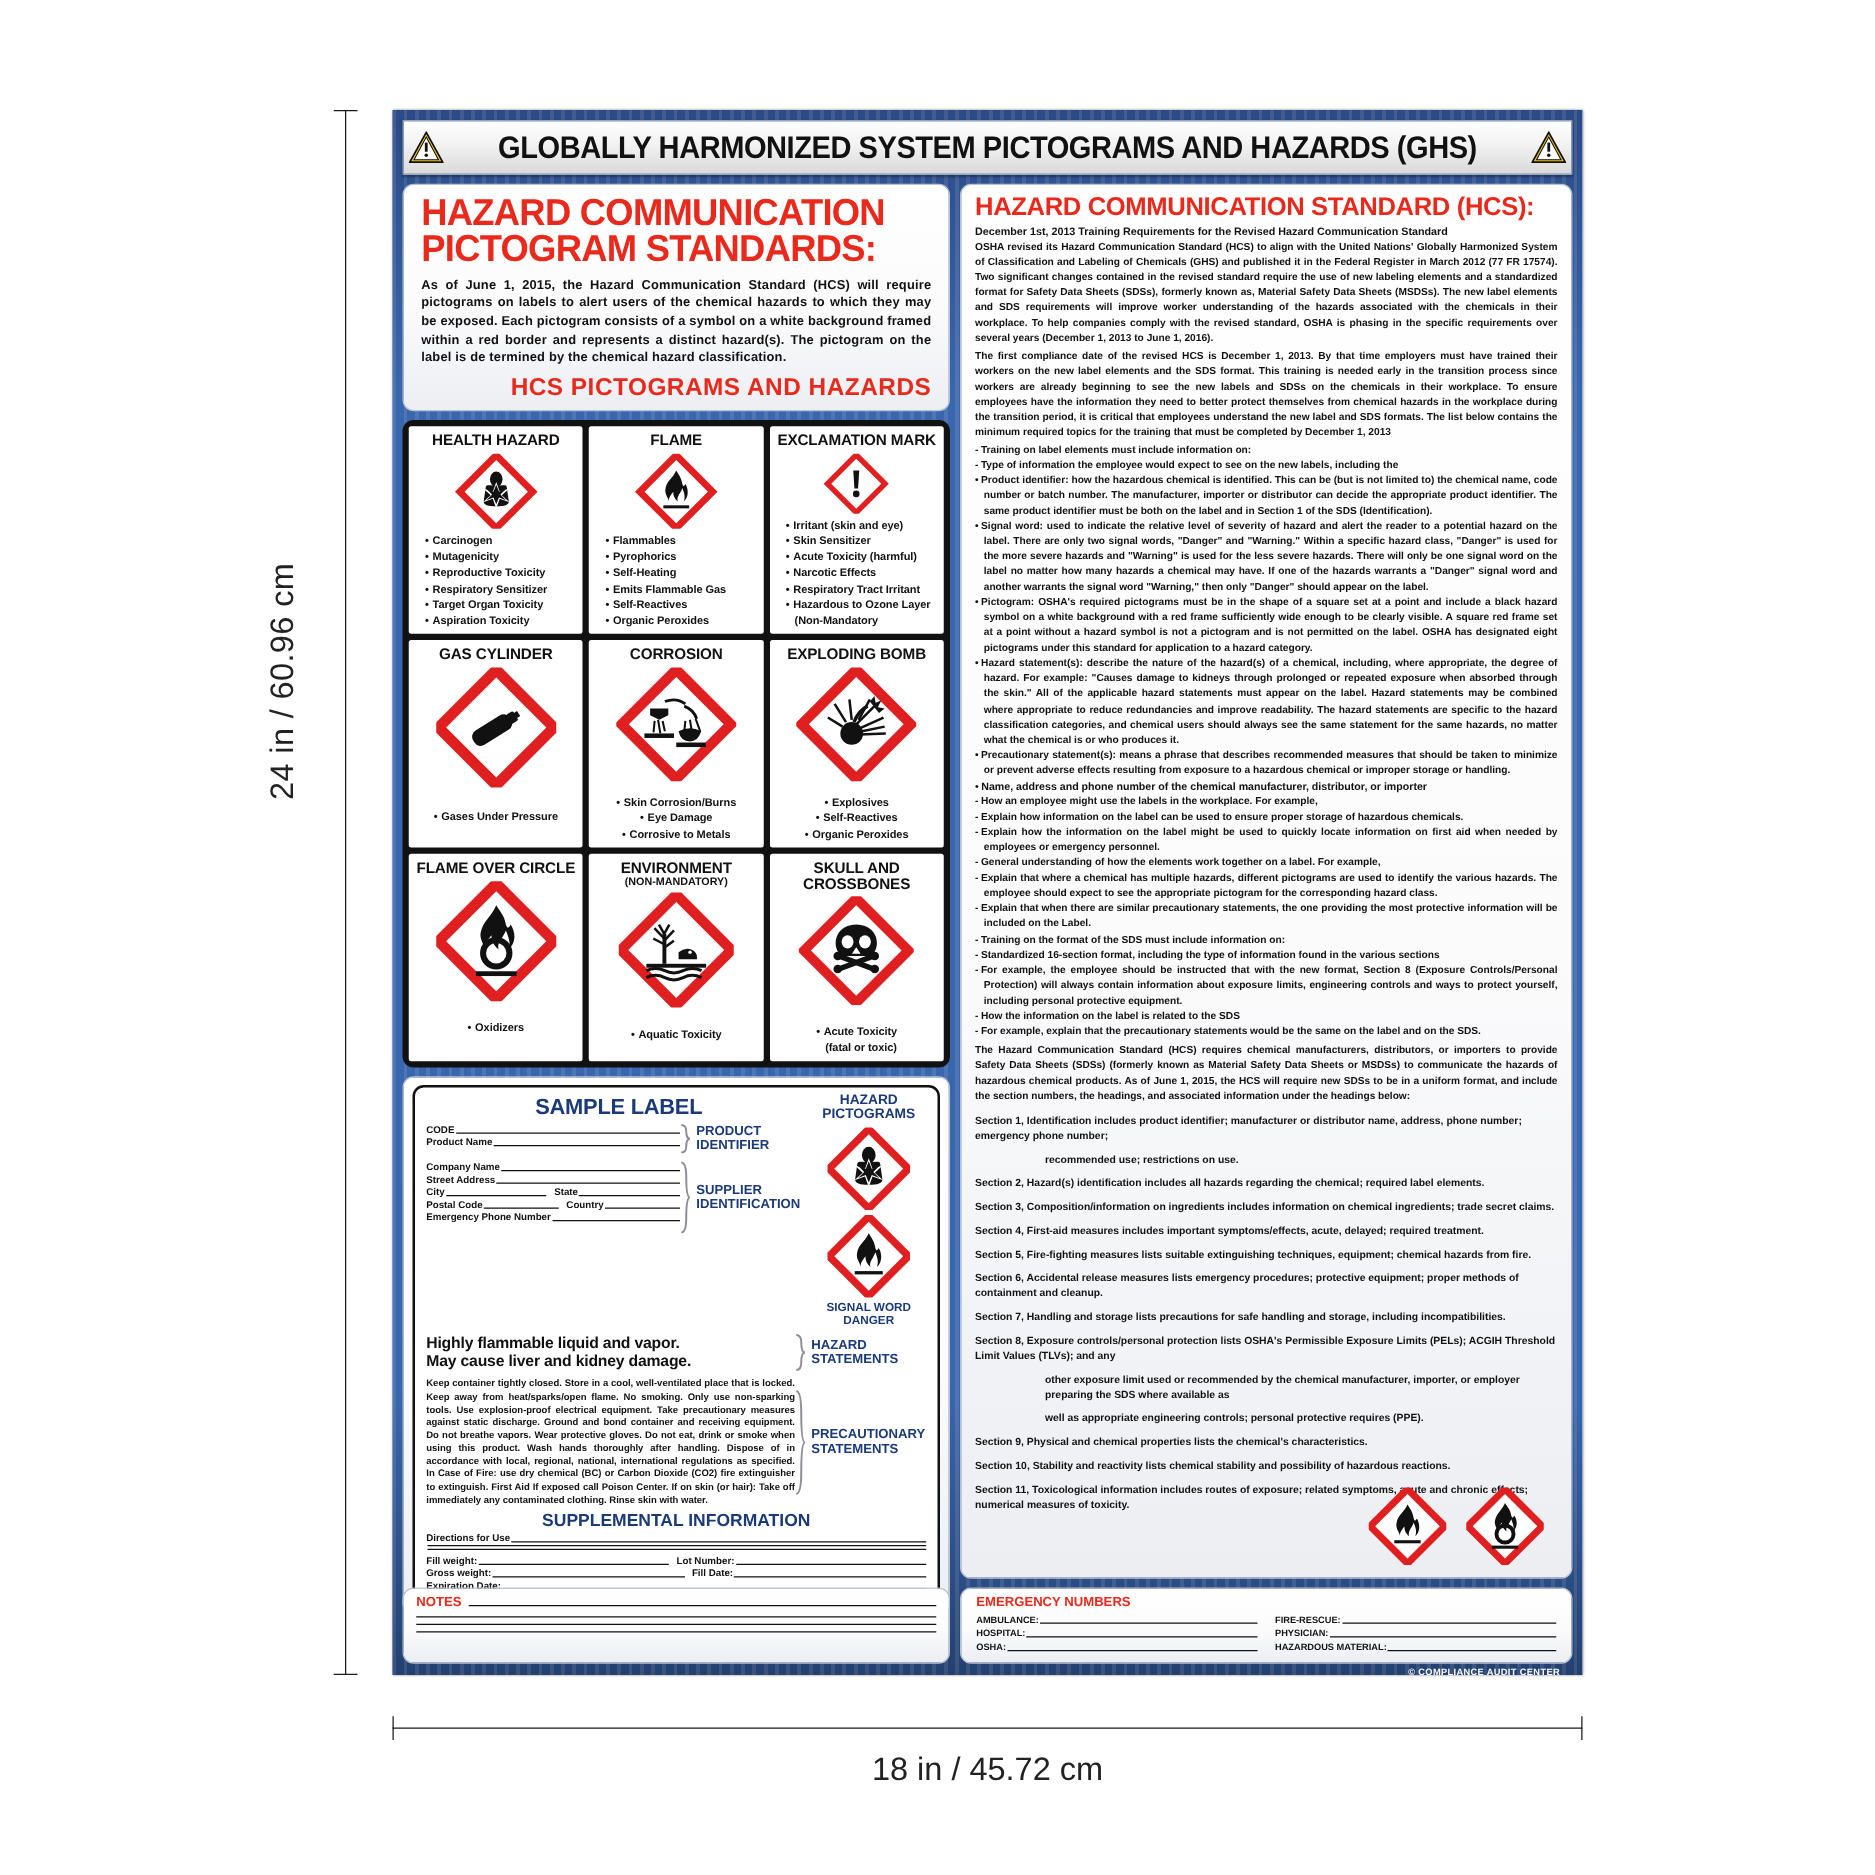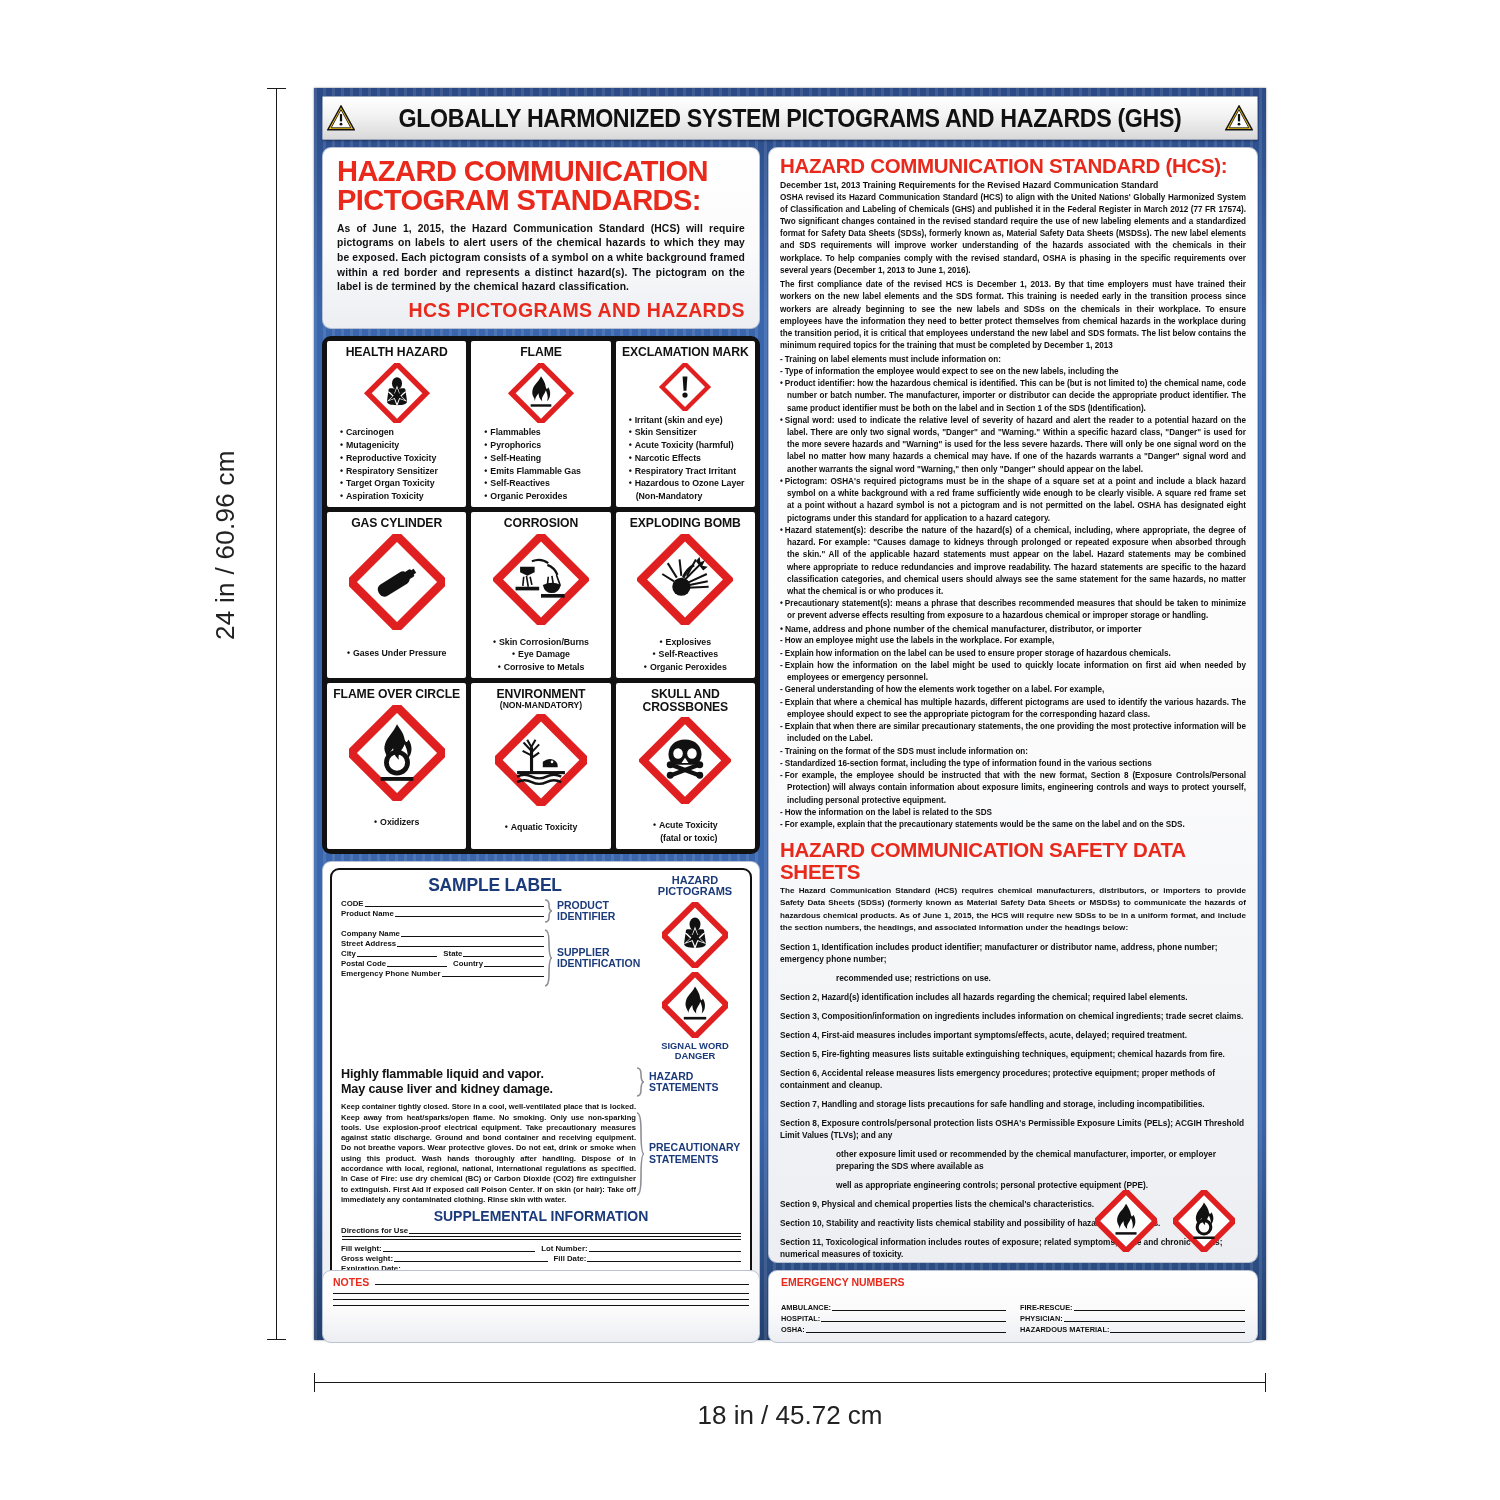--- a/index.html
+++ b/index.html
@@ -165,21 +165,21 @@
 
   
   .bottom{position:relative;z-index:2;display:flex;gap:8px;margin-top:7px;height:auto;}
   .notes{width:438px;padding:5px 10px 7px 10px;box-sizing:border-box;}
   .notes-head{display:flex;align-items:flex-end;}
   .notes-lab{color:#e8291c;font-weight:bold;font-size:10.5px;white-space:nowrap;}
   .nrule{border-bottom:1.6px solid #111;height:0;margin:0 0 3px 6px;flex:1;}
   .nrule.full{margin-left:0;margin-top:5px;}
   .emerg{flex:1;padding:5px 12px 7px 12px;box-sizing:border-box;}
   .emerg-lab{color:#e8291c;font-weight:bold;font-size:10.5px;}
-  .emerg-grid{display:flex;gap:14px;margin-top:14px;}
+  .emerg-grid{display:flex;gap:14px;margin-top:2px;}
   .emerg-col{flex:1;}
   .erow{display:flex;align-items:flex-end;font-size:7.4px;font-weight:bold;color:#111;line-height:1.5;}
   .erow .lab{white-space:nowrap;}
   .credit{
     position:relative;z-index:2;text-align:right;color:#ffffff;font-size:7.4px;
     font-weight:bold;letter-spacing:0.3px;padding-right:10px;margin-top:2px;
   }
 </style>
 </head>
 <body>
@@ -611,35 +611,34 @@
           <div class="r-bul"><span class="b">-</span><span>General understanding of how the elements work together on a label. For example,</span></div>
           <div class="r-bul"><span class="b">-</span><span>Explain that where a chemical has multiple hazards, different pictograms are used to identify the various hazards. The employee should expect to see the appropriate pictogram for the corresponding hazard class.</span></div>
           <div class="r-bul"><span class="b">-</span><span>Explain that when there are similar precautionary statements, the one providing the most protective information will be included on the Label.</span></div>
           <div class="r-bul"><span class="b">-</span><span>Training on the format of the SDS must include information on:</span></div>
           <div class="r-bul"><span class="b">-</span><span>Standardized 16-section format, including the type of information found in the various sections</span></div>
           <div class="r-bul"><span class="b">-</span><span>For example, the employee should be instructed that with the new format, Section 8 (Exposure Controls/Personal Protection) will always contain information about exposure limits, engineering controls and ways to protect yourself, including personal protective equipment.</span></div>
           <div class="r-bul"><span class="b">-</span><span>How the information on the label is related to the SDS</span></div>
           <div class="r-bul"><span class="b">-</span><span>For example, explain that the precautionary statements would be the same on the label and on the SDS.</span></div>
         </div>
 
-        <div class="r-title2">HAZARD COMMUNICATION SAFETY DATA SHEETS</div>
         <div class="sds-para">The Hazard Communication Standard (HCS) requires chemical manufacturers, distributors, or importers to provide Safety Data Sheets (SDSs) (formerly known as Material Safety Data Sheets or MSDSs) to communicate the hazards of hazardous chemical products. As of June 1, 2015, the HCS will require new SDSs to be in a uniform  format, and include the section numbers, the headings, and associated information under the headings below:</div>
 
         <div>
           <div class="sds-sec">Section 1, Identification includes product identifier; manufacturer or distributor name, address, phone number; emergency phone number;</div>
           <div class="sds-sec sds-cont">recommended use;  restrictions on use.</div>
           <div class="sds-sec">Section 2, Hazard(s) identification includes all hazards regarding the chemical; required label elements.</div>
           <div class="sds-sec">Section 3, Composition/information on ingredients includes information on chemical ingredients; trade secret claims.</div>
           <div class="sds-sec">Section 4, First-aid measures includes important symptoms/effects, acute, delayed; required treatment.</div>
           <div class="sds-sec">Section 5, Fire-fighting measures lists suitable extinguishing techniques, equipment; chemical hazards from fire.</div>
           <div class="sds-sec">Section 6, Accidental release measures lists emergency procedures; protective equipment; proper methods of containment and cleanup.</div>
           <div class="sds-sec">Section 7, Handling and storage lists precautions for safe handling and storage, including incompatibilities.</div>
           <div class="sds-sec">Section 8, Exposure controls/personal protection lists OSHA's Permissible Exposure Limits (PELs); ACGIH Threshold Limit Values (TLVs); and any</div>
           <div class="sds-sec sds-cont">other exposure limit used or recommended by the chemical manufacturer, importer, or employer preparing the SDS where available as</div>
-          <div class="sds-sec sds-cont">well as appropriate engineering controls; personal protective equipment (PPE).</div>
+          <div class="sds-sec sds-cont">well as appropriate engineering controls; personal protective requires (PPE).</div>
           <div class="sds-sec">Section 9,  Physical and chemical properties lists the chemical's characteristics.</div>
           <div class="sds-sec">Section 10, Stability and reactivity lists chemical stability and possibility of hazardous reactions.</div>
           <div class="sds-sec">Section 11, Toxicological information includes routes of exposure; related symptoms, acute and chronic effects; numerical measures of toxicity.</div>
 
         </div>
 
         <div class="sds-pics">
           <svg width="62" height="62" viewBox="0 0 100 100">
             <g transform="rotate(45 50 50)">
                 <rect x="16" y="16" width="68" height="68" fill="#fff" stroke="#e02020" stroke-width="9"></rect>

